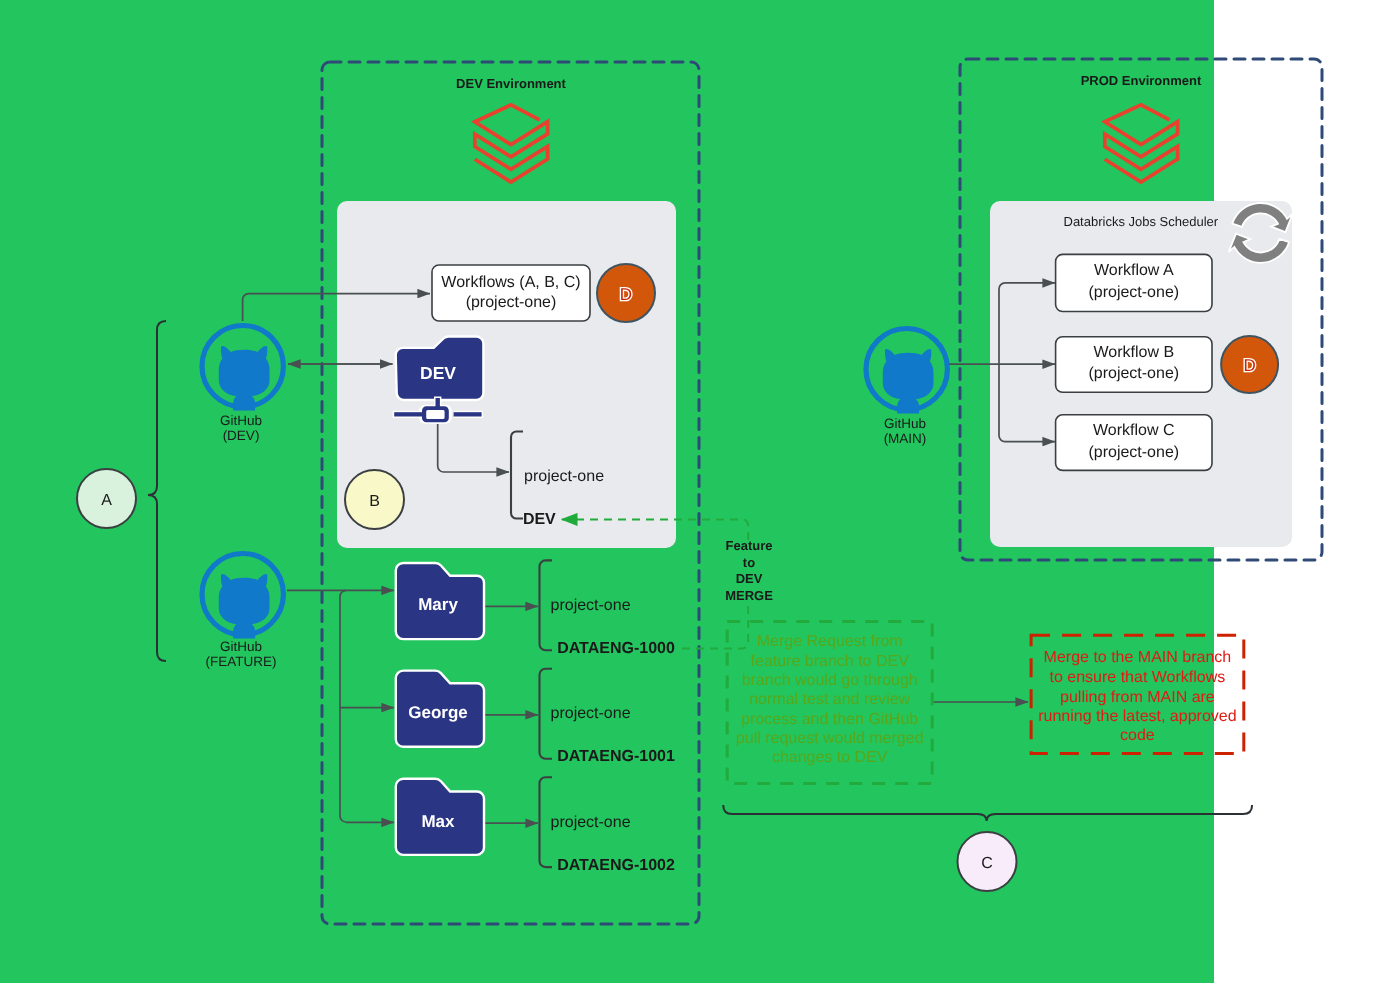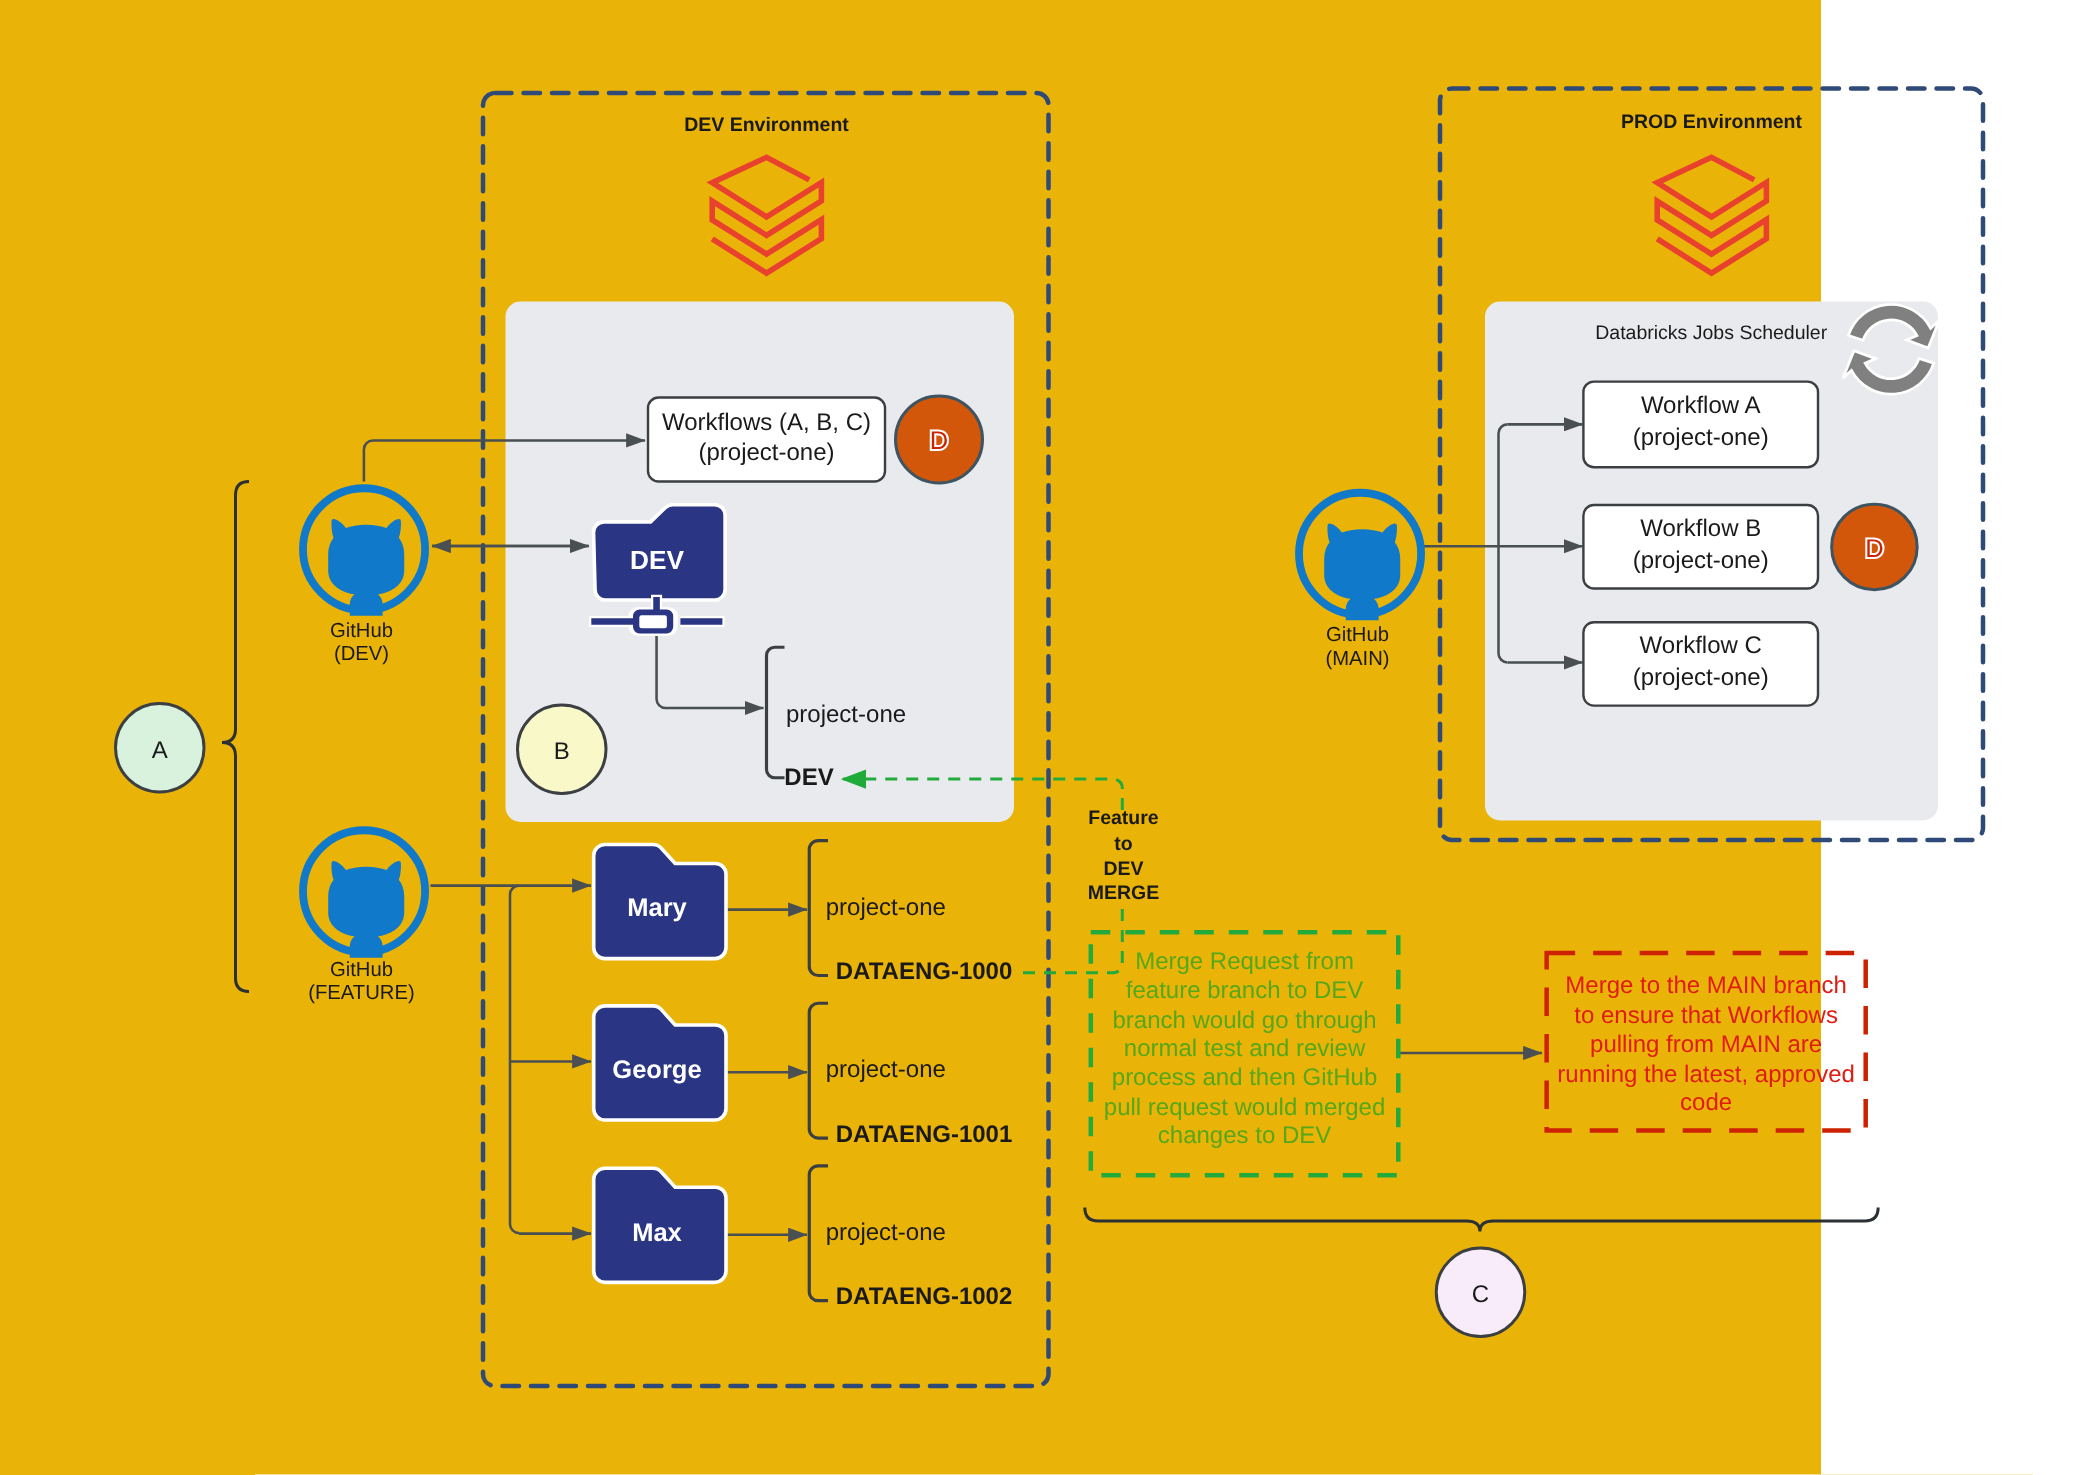--- a/index.html
+++ b/index.html
@@ -1,19 +1,19 @@
 <!DOCTYPE html>
 <html><head>
 <meta charset="utf-8">
 <style>
   html,body{margin:0;padding:0;background:#ffffff;}
   body{width:1400px;height:983px;overflow:hidden;
        font-family:"Liberation Sans",sans-serif;}
   *{ -webkit-font-smoothing:antialiased; }
-  #stage{position:relative;width:1214px;height:983px;background:#eab308;}
+  #stage{position:relative;width:1214px;height:983px;background:#22c55e;}
   svg#scene{position:absolute;left:0;top:0;text-rendering:geometricPrecision;
               shape-rendering:geometricPrecision;}
   .lbl{font-family:"Liberation Sans",sans-serif;fill:#1a1a1a;}
   .lbl-b{font-weight:bold;}
   text{white-space:pre;}
 </style>
 </head>
 <body>
 
 <div id="stage">

